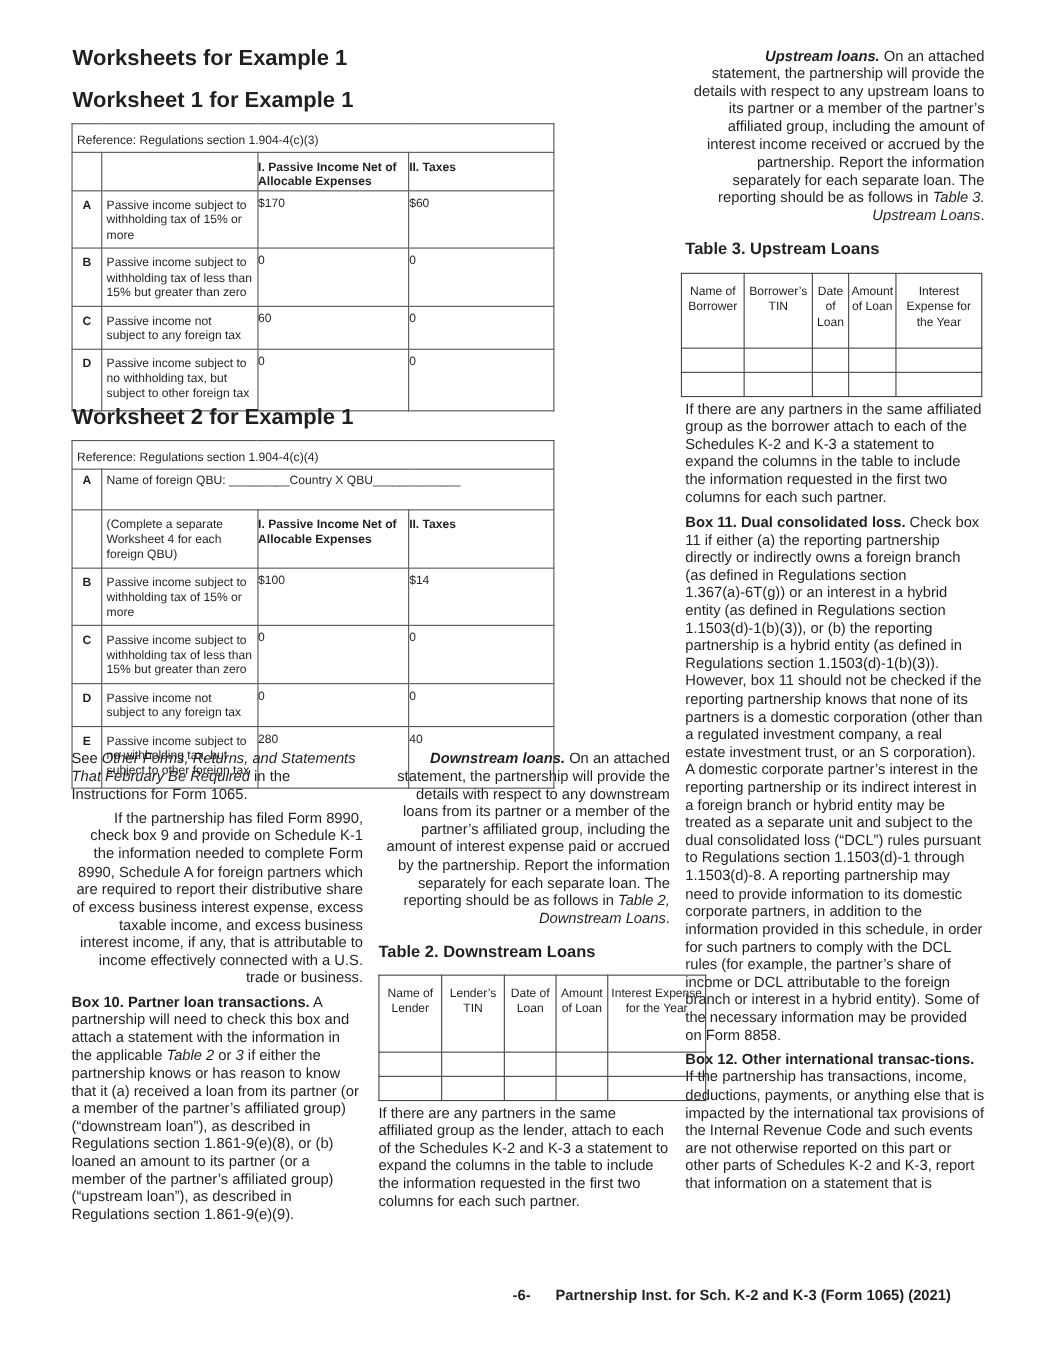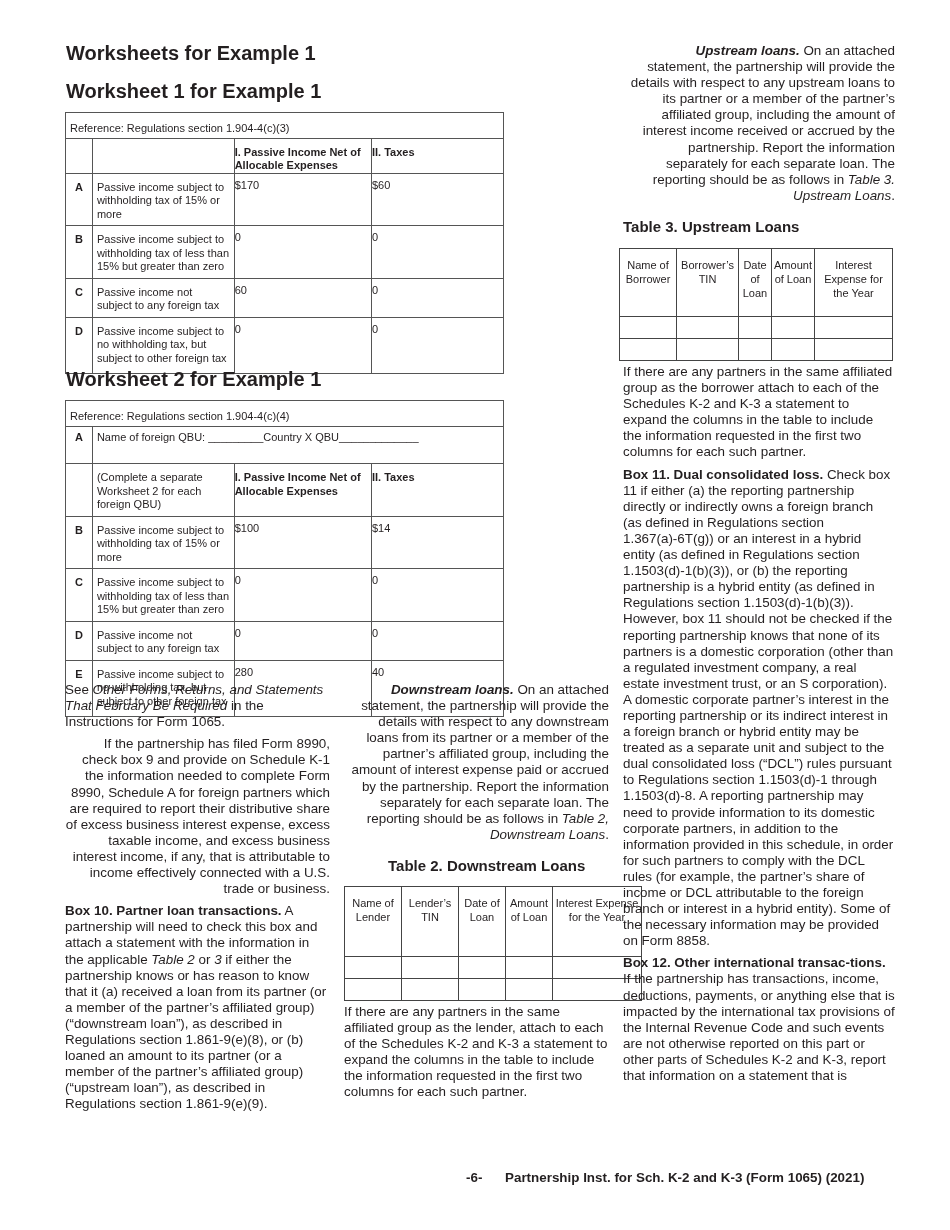--- a/index.html
+++ b/index.html
@@ -83,21 +83,21 @@
   <tbody>
       <tr class="ref">
         <td colspan="4">Reference: Regulations section 1.904-4(c)(4)</td>
       </tr>
   <tr style="height:19px;">
     <td class="let" style="padding-top:4px;">A</td>
     <td class="qbu" colspan="3">Name of foreign QBU: _________Country X QBU_____________</td>
   </tr>
   <tr style="height:50px;">
     <td class="let"></td>
-    <td class="lab">(Complete a separate Worksheet 2 for each foreign QBU)</td>
+    <td class="lab">(Complete a separate Worksheet 4 for each foreign QBU)</td>
     <td class="hdr num">I. Passive Income Net of Allocable Expenses</td>
     <td class="hdr">II. Taxes</td>
   </tr>
   <tr style="height:36px;">
     <td class="let">B</td>
     <td class="lab">Passive income subject to withholding tax of 15% or more</td>
     <td class="num">$100</td>
     <td class="num">$14</td>
   </tr>
   <tr style="height:50px;">
@@ -123,21 +123,21 @@
 
 <div class="abs" style="left:65px; top:682px; width:265px;">
   <p class="para"><span>See </span><i>Other Forms, Returns, and Statements That February Be Required</i><span> in the Instructions for Form 1065.</span></p>
   <p class="para indent gap">If the partnership has filed Form 8990, check box 9 and provide on Schedule K-1 the information needed to complete Form 8990, Schedule A for foreign partners which are required to report their distributive share of excess business interest expense, excess taxable income, and excess business interest income, if any, that is attributable to income effectively connected with a U.S. trade or business.</p>
   <p class="para gap"><b class="runin">Box 10. Partner loan transactions.</b><span> A partnership will need to check this box and attach a statement with the information in the applicable </span><i>Table 2</i><span> or </span><i>3</i><span> if either the partnership knows or has reason to know that it (a) received a loan from its partner (or a member of the partner’s affiliated group) (“downstream loan”), as described in Regulations section 1.861-9(e)(8), or (b) loaned an amount to its partner (or a member of the partner’s affiliated group) (“upstream loan”), as described in Regulations section 1.861-9(e)(9).</span></p>
 </div>
 
 <div class="abs" style="left:344px; top:682px; width:265px;">
   <p class="para indent"><b class="runin"><i>Downstream loans.</i></b><span> On an attached statement, the partnership will provide the details with respect to any downstream loans from its partner or a member of the partner’s affiliated group, including the amount of interest expense paid or accrued by the partnership. Report the information separately for each separate loan. The reporting should be as follows in </span><i>Table 2, Downstream Loans</i><span>.</span></p>
 </div>
-<h3 class="tbl abs" style="left:344px; top:857px;margin-left:44px;">Table 2. Downstream Loans</h3>
+<h3 class="tbl abs" style="left:344px; top:857px;">Table 2. Downstream Loans</h3>
 <table class="loan abs" style="left:344px; top:886px; width:298px;">
   <tbody>
       <tr style="height:70px;">
     <td style="width:52px;">Name of Lender</td>
     <td style="width:52px;margin-left:39px;">Lender’s TIN</td>
     <td style="width:42px;">Date of Loan</td>
     <td style="width:42px;">Amount of Loan</td>
     <td>Interest Expense for the Year</td>
   </tr>
   <tr class="empty">

